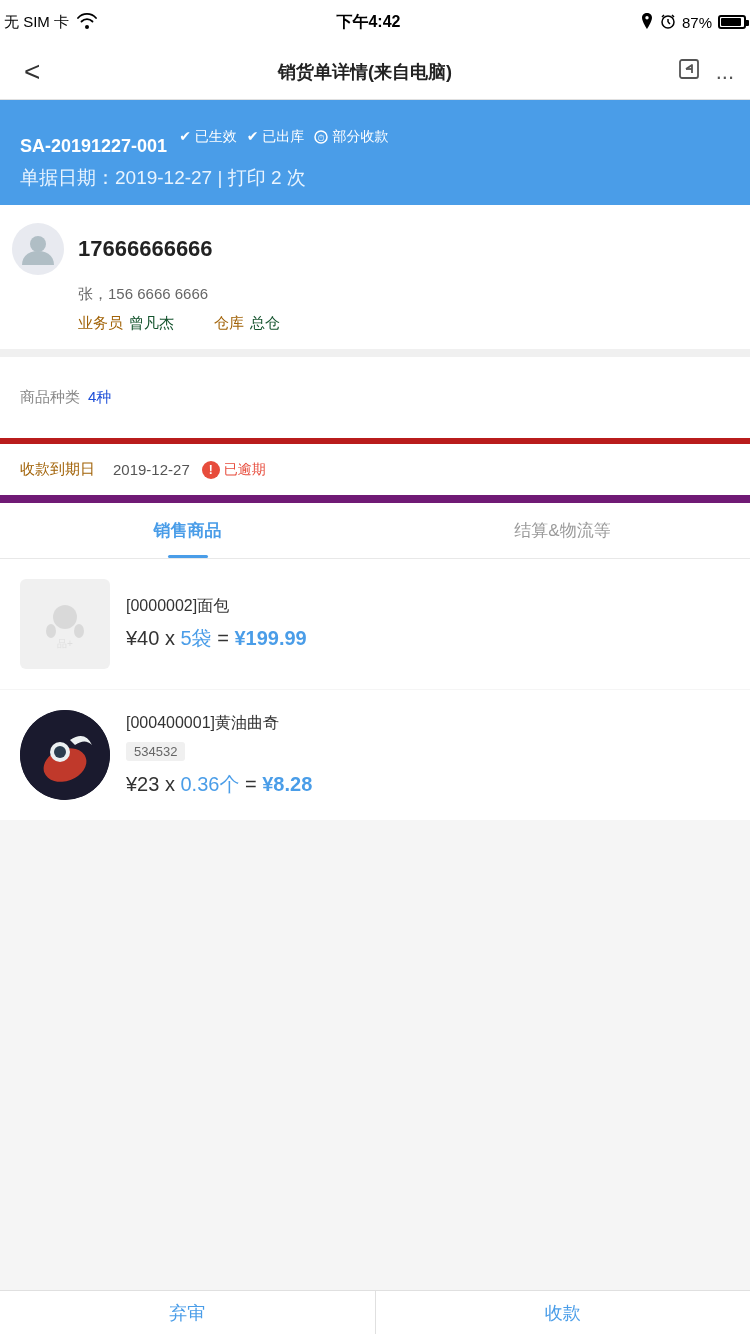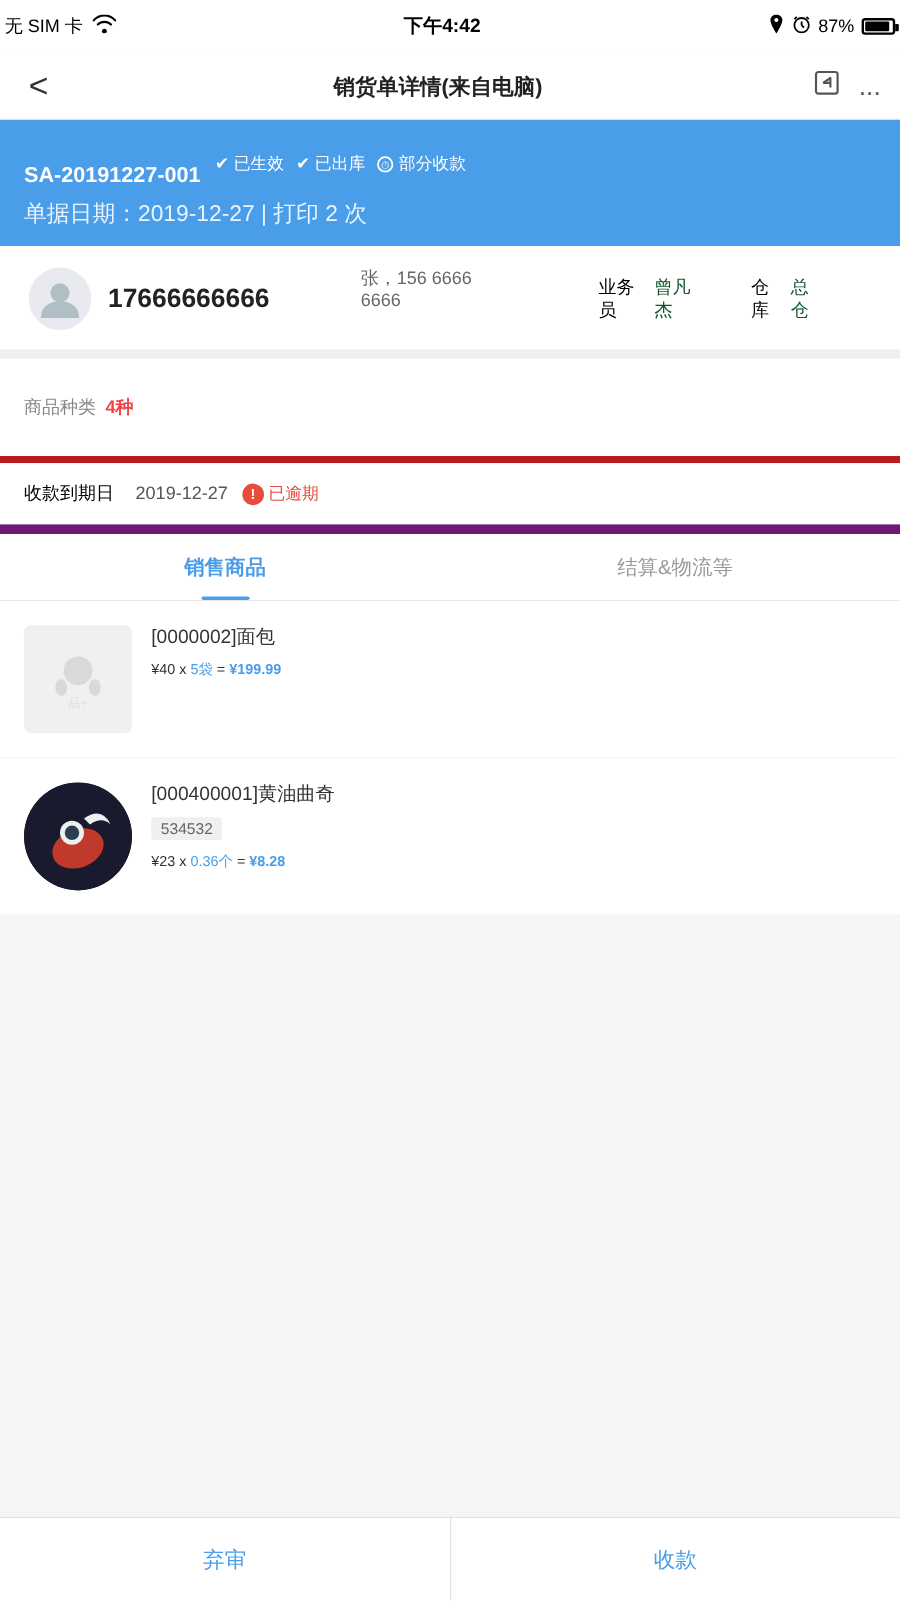--- a/index.html
+++ b/index.html
@@ -66,53 +66,54 @@
     .header-badges { display: flex; align-items: flex-start; gap: 10px; }
     .badge {
       display: flex; align-items: center; gap: 4px;
       color: #fff; font-size: 14px;
     }
     .header-meta { color: #e8f4ff; font-size: 19px; }
 
     
     .customer-section {
       background: #fff;
-      padding: 18px 24px 16px;
-      display: flex;
+      padding: 18px 12px 16px;
+      display: flex;
+      flex-direction: column;
       gap: 10px;
       border-bottom: 8px solid #f0f0f0;
     }
     .customer-row { display: flex; align-items: center; gap: 14px; }
     .avatar-circle {
       width: 52px; height: 52px; border-radius: 50%;
       background: #e8eaf0; display: flex; align-items: center; justify-content: center;
       flex-shrink: 0;
     }
     .avatar-svg { width: 36px; height: 36px; }
     .customer-name { font-size: 22px; font-weight: 600; color: #222; }
     .customer-info { font-size: 15px; color: #666; margin-left: 66px; }
     .customer-staff {
       display: flex; align-items: center; gap: 0;
       margin-left: 66px; font-size: 15px; color: #555;
     }
-    .label-text { color: #000000; margin-right: 6px; }
+    .label-text { color: #a16207; margin-right: 6px; }
     .value-text { color: #14532d; margin-right: 40px; }
 
     
     .stats-section {
       background: #fff;
       padding: 31px 20px;
       display: flex;
       align-items: flex-start;
       border-bottom: 6px solid #b91c1c;
     }
     .stats-left { flex: 1; }
     .stats-row { display: flex; align-items: center; gap: 8px; font-size: 15px; color: #555; }
     .stats-label { color: #888; }
-    .stats-value { color: #ef4444; font-weight: 700; }
+    .stats-value { color: #1d4ed8; font-weight: 400; }
     .stats-right { flex: 1; display: flex; flex-direction: column; gap: 8px; align-items: flex-end; }
     .money-row { display: flex; align-items: center; gap: 12px; font-size: 15px; }
     .money-label { color: #888; }
     .money-value { color: #4a9de8; font-weight: 500; font-size: 16px; }
 
     
     .due-section {
       background: #fff;
       padding: 16px 20px;
       display: flex;
@@ -149,49 +150,49 @@
       width: 40px; height: 3px; background: #4a9de8; border-radius: 2px;
     }
 
     
     .products-section { background: #f5f5f5; }
     .product-card {
       background: #fff;
       margin-bottom: 1px;
       padding: 20px;
       display: flex;
-      align-items: flex-start;
+      align-items: center;
       gap: 16px;
     }
     .product-img {
       width: 90px; height: 90px; border-radius: 6px;
       background: #f0f0f0; flex-shrink: 0;
       display: flex; align-items: center; justify-content: center;
       overflow: hidden;
     }
     .product-img-placeholder {
       width: 70px; height: 70px; opacity: 0.25;
     }
     .product-info { flex: 1; }
     .product-name { font-size: 16px; color: #333; font-weight: 500; margin-bottom: 8px; }
     .product-batch {
       display: inline-block; padding: 2px 8px; background: #f0f0f0;
       border-radius: 3px; font-size: 13px; color: #666; margin-bottom: 10px;
     }
-    .product-price { font-size: 12px; color: #333; }
+    .product-price { font-size: 20px; color: #333; }
     .product-qty { color: #4a9de8; font-weight: 500; }
     .product-total { color: #4a9de8; font-weight: 700; }
 
     
     .bottom-bar {
       position: fixed; bottom: 0; left: 0; width: 750px;
       background: #fff;
       border-top: 1px solid #e0e0e0;
       display: flex;
-      height: 70px;
+      height: 44px;
     }
     .bottom-btn {
       flex: 1; display: flex; align-items: center; justify-content: center;
       font-size: 18px; cursor: pointer;
     }
     .bottom-btn.left { color: #4a9de8; border-right: 1px solid #e0e0e0; }
     .bottom-btn.right { color: #4a9de8; }
   </style>
 </head>
 <body>

